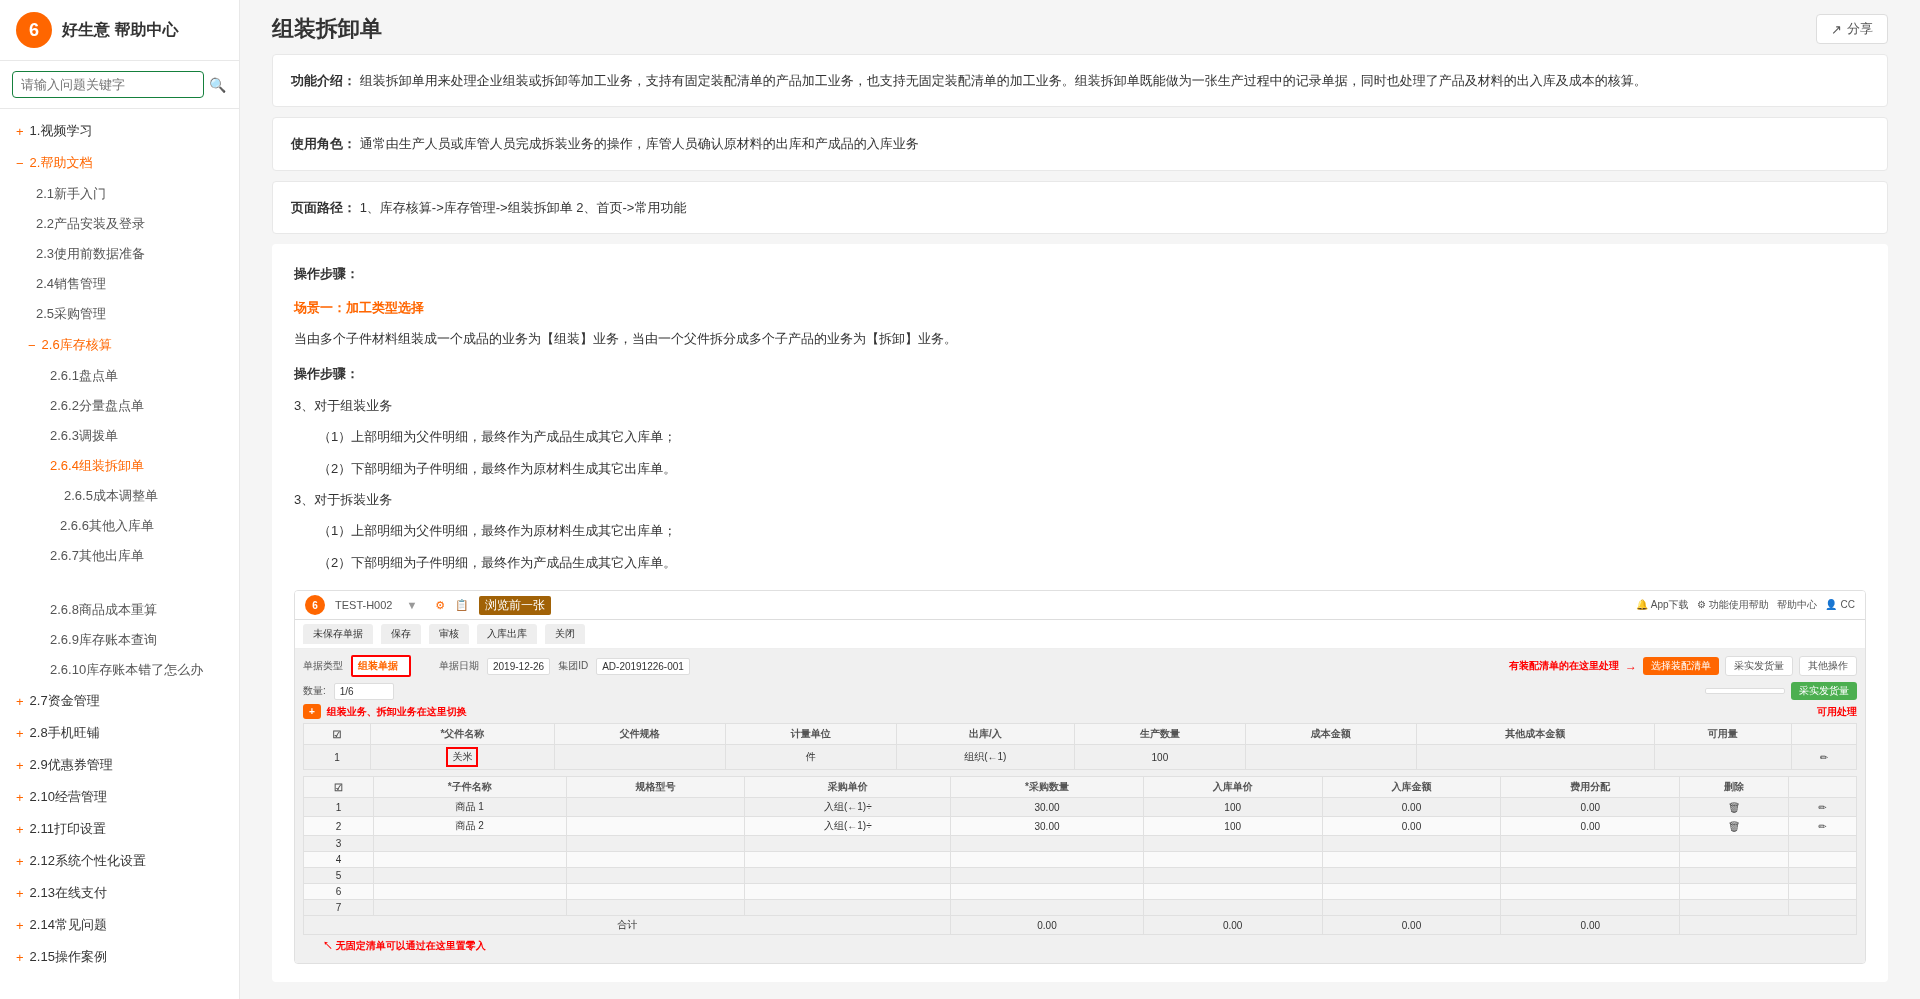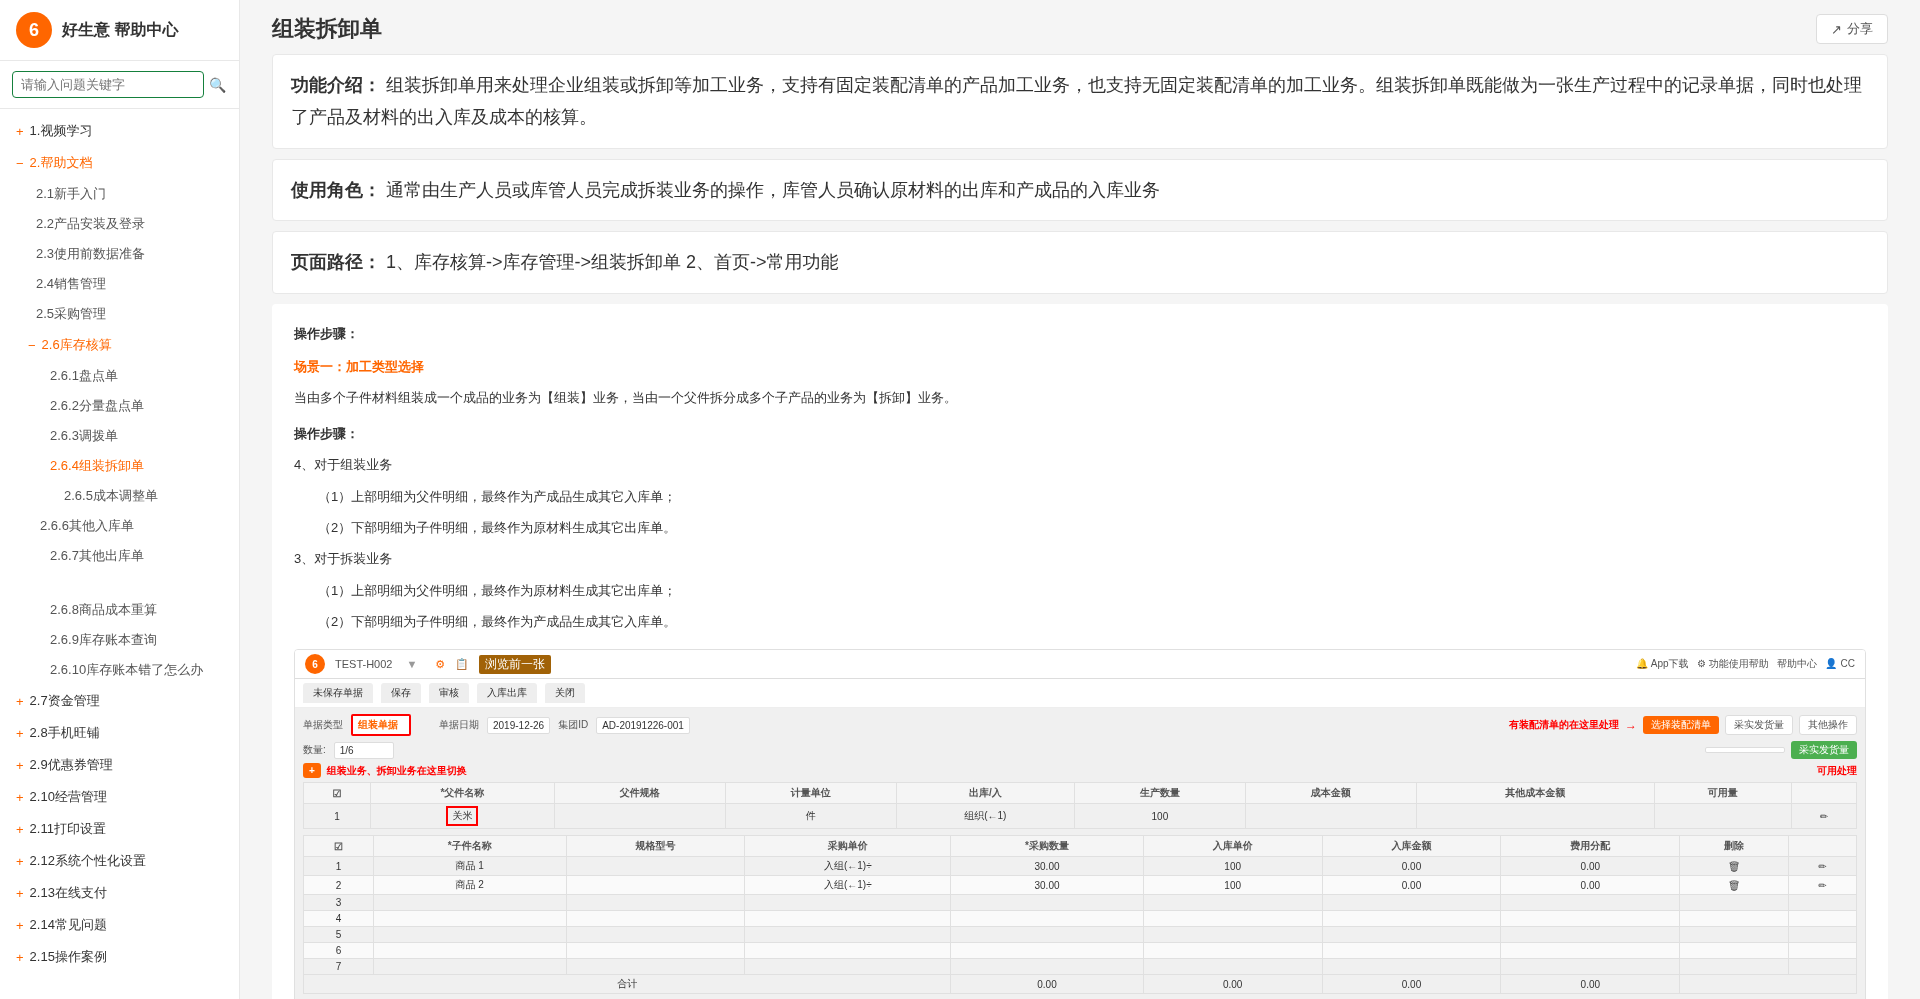--- a/index.html
+++ b/index.html
@@ -88,21 +88,21 @@
       padding: 0 32px 32px 32px;
       background: #f5f5f5;
     }
 
     .info-block {
       background: #fff;
       border: 1px solid #e8e8e8;
       border-radius: 4px;
       padding: 14px 18px;
       margin-bottom: 10px;
-      font-size: 18px;
+      font-size: 13px;
       line-height: 1.8;
       color: #333;
     }
 
     .step-content {
       background: #fff;
       padding: 18px 22px;
       margin-bottom: 10px;
       border-radius: 4px;
     }
@@ -214,21 +214,21 @@
     </div>
     <div class="sub-item" style="padding-left:50px;">
       <span>2.6.3调拨单</span>
     </div>
     <div class="sub-item current" style="padding-left:50px;">
       <span>2.6.4组装拆卸单</span>
     </div>
     <div class="sub-item" style="padding-left:64px;">
       <span>2.6.5成本调整单</span>
     </div>
-    <div class="sub-item" style="padding-left:40px;">
+    <div class="sub-item" style="padding-left:60px;">
       <span>2.6.6其他入库单</span>
     </div>
     <div class="sub-item" style="padding-left:50px;">
       <span>2.6.7其他出库单</span>
     </div>
     <div class="sub-item" style="padding-left:50px;margin-top:24px;">
       <span>2.6.8商品成本重算</span>
     </div>
     <div class="sub-item" style="padding-left:50px;">
       <span>2.6.9库存账本查询</span>
@@ -302,21 +302,21 @@
       <span style="font-weight:bold;">页面路径：</span>
       <span>1、库存核算-&gt;库存管理-&gt;组装拆卸单  2、首页-&gt;常用功能</span>
     </div>
 
     <div class="step-content">
       <p class="bold">操作步骤：</p>
       <p class="bold orange" style="margin-top:10px;">场景一：加工类型选择</p>
       <p style="margin-bottom:12px;">当由多个子件材料组装成一个成品的业务为【组装】业务，当由一个父件拆分成多个子产品的业务为【拆卸】业务。</p>
 
       <p class="bold">操作步骤：</p>
-      <p style="margin-top:6px;">4、对于组装业务</p>
+      <p style="margin-top:6px;">3、对于组装业务</p>
       <p class="indent">（1）上部明细为父件明细，最终作为产成品生成其它入库单；</p>
       <p class="indent">（2）下部明细为子件明细，最终作为原材料生成其它出库单。</p>
       <p style="margin-top:6px;">3、对于拆装业务</p>
       <p class="indent">（1）上部明细为父件明细，最终作为原材料生成其它出库单；</p>
       <p class="indent">（2）下部明细为子件明细，最终作为产成品生成其它入库单。</p>
 
       <div class="screenshot-container" style="margin-top:16px;">
         <div class="mock-screenshot">
 
           <div class="mock-top-bar">

